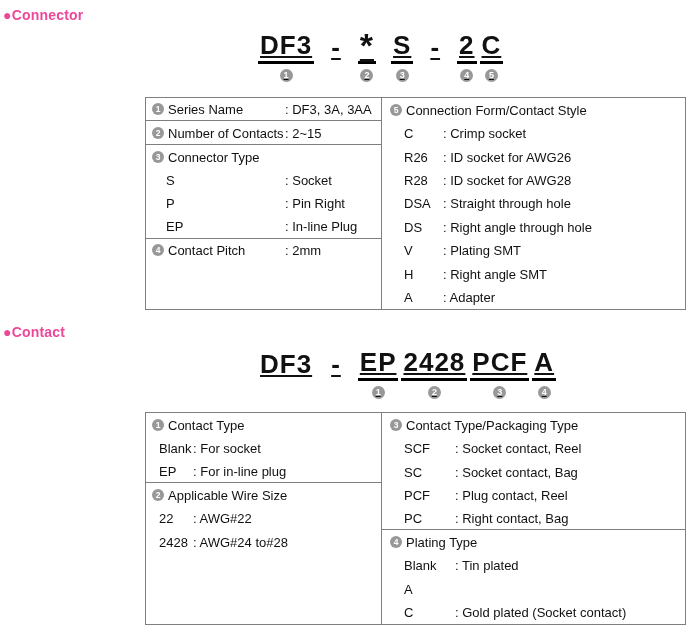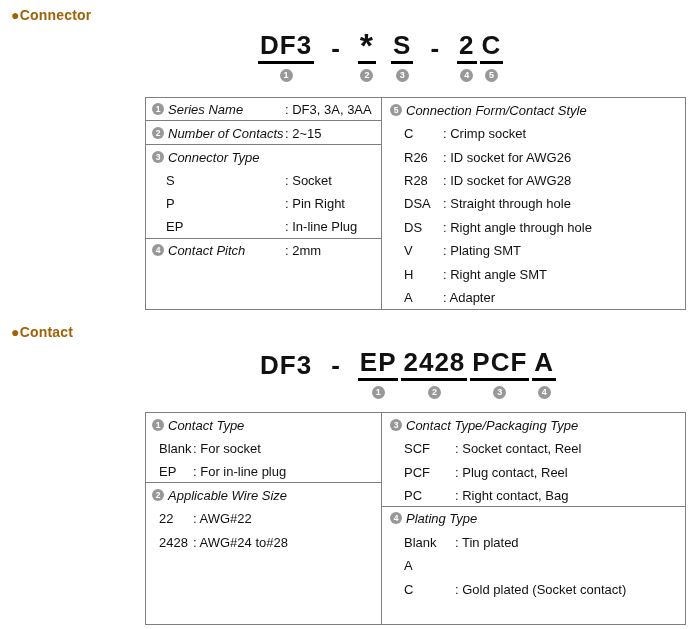--- a/index.html
+++ b/index.html
@@ -1,25 +1,25 @@
 <!DOCTYPE html>
 <html><head>
 <meta charset="utf-8">
 <style>
   html,body{margin:0;padding:0;background:#ffffff;}
   #canvas{
     position:relative;width:698px;height:629px;background:#ffffff;overflow:hidden;
     font-family:"Liberation Sans","DejaVu Sans",sans-serif;color:#111111;
   }
   
-  .sec-heading{position:absolute;left:11px;font-size:14px;font-weight:bold;color:#a16207;letter-spacing:0.2px;}
+  .sec-heading{position:absolute;left:3px;font-size:14px;font-weight:bold;color:#ec4899;letter-spacing:0.2px;}
   #heading-connector{top:7px;}
   #heading-contact{top:324px;text-align:right;}
   
-  .pn{position:absolute;display:flex;align-items:flex-end;}
+  .pn{position:absolute;display:flex;align-items:center;text-decoration:underline;}
   #pn-connector{left:258px;top:32px;}
   #pn-contact{left:258px;top:349px;}
   .seg{display:flex;flex-direction:column;align-items:center;margin-right:15px;}
   .seg.tight{margin-right:3px;}
   .seg:last-child{margin-right:0;}
   .seg-text{
     font-size:26px;font-weight:bold;line-height:26px;letter-spacing:1px;
     padding:0 2px 3px 2px;white-space:nowrap;
   }
   .seg-text.u{border-bottom:3px solid #000000;}
@@ -41,21 +41,21 @@
   .trow{position:relative;font-size:13px;}
   .trow.dv{border-bottom:1px solid #7f7f7f;}
   .rbadge{position:absolute;top:50%;transform:translateY(-50%);width:12px;height:12px;line-height:12px;font-size:8.5px;}
   .rkey,.rval{position:absolute;top:50%;transform:translateY(-50%);white-space:nowrap;}
   
   .colL{--bdgx:6px;--hdrx:22px;--subx:20px;--valx:139px;}
   .colR{--bdgx:8px;--hdrx:24px;--subx:22px;--valx:61px;}
   #table-contact .colL{--subx:13px;--valx:47px;}
   #table-contact .colR{--valx:73px;}
   .rbadge{left:var(--bdgx);}
-  .trow.hdr .rkey{left:var(--hdrx);font-style:italic;}
+  .trow.hdr .rkey{left:var(--hdrx);}
   .trow.sub .rkey{left:var(--subx);}
   .rval{left:var(--valx);}
 </style>
 </head>
 <body>
 
 <div id="canvas">
 
   <div class="sec-heading" id="heading-connector"><span class="bullet">●</span><span>Connector</span></div>
 
@@ -245,20 +245,25 @@
         <span class="rkey">Contact Type/Packaging Type</span>
         <span class="rval"></span>
       </div>
       <div class="trow sub">
 
         <span class="rkey">SCF</span>
         <span class="rval">: Socket contact, Reel</span>
       </div>
       <div class="trow sub">
 
+        <span class="rkey">SC</span>
+        <span class="rval">: Socket contact, Bag</span>
+      </div>
+      <div class="trow sub">
+
         <span class="rkey">PCF</span>
         <span class="rval">: Plug contact, Reel</span>
       </div>
       <div class="trow sub dv">
 
         <span class="rkey">PC</span>
         <span class="rval">: Right contact, Bag</span>
       </div>
       <div class="trow hdr">
         <span class="badge rbadge">4</span>

